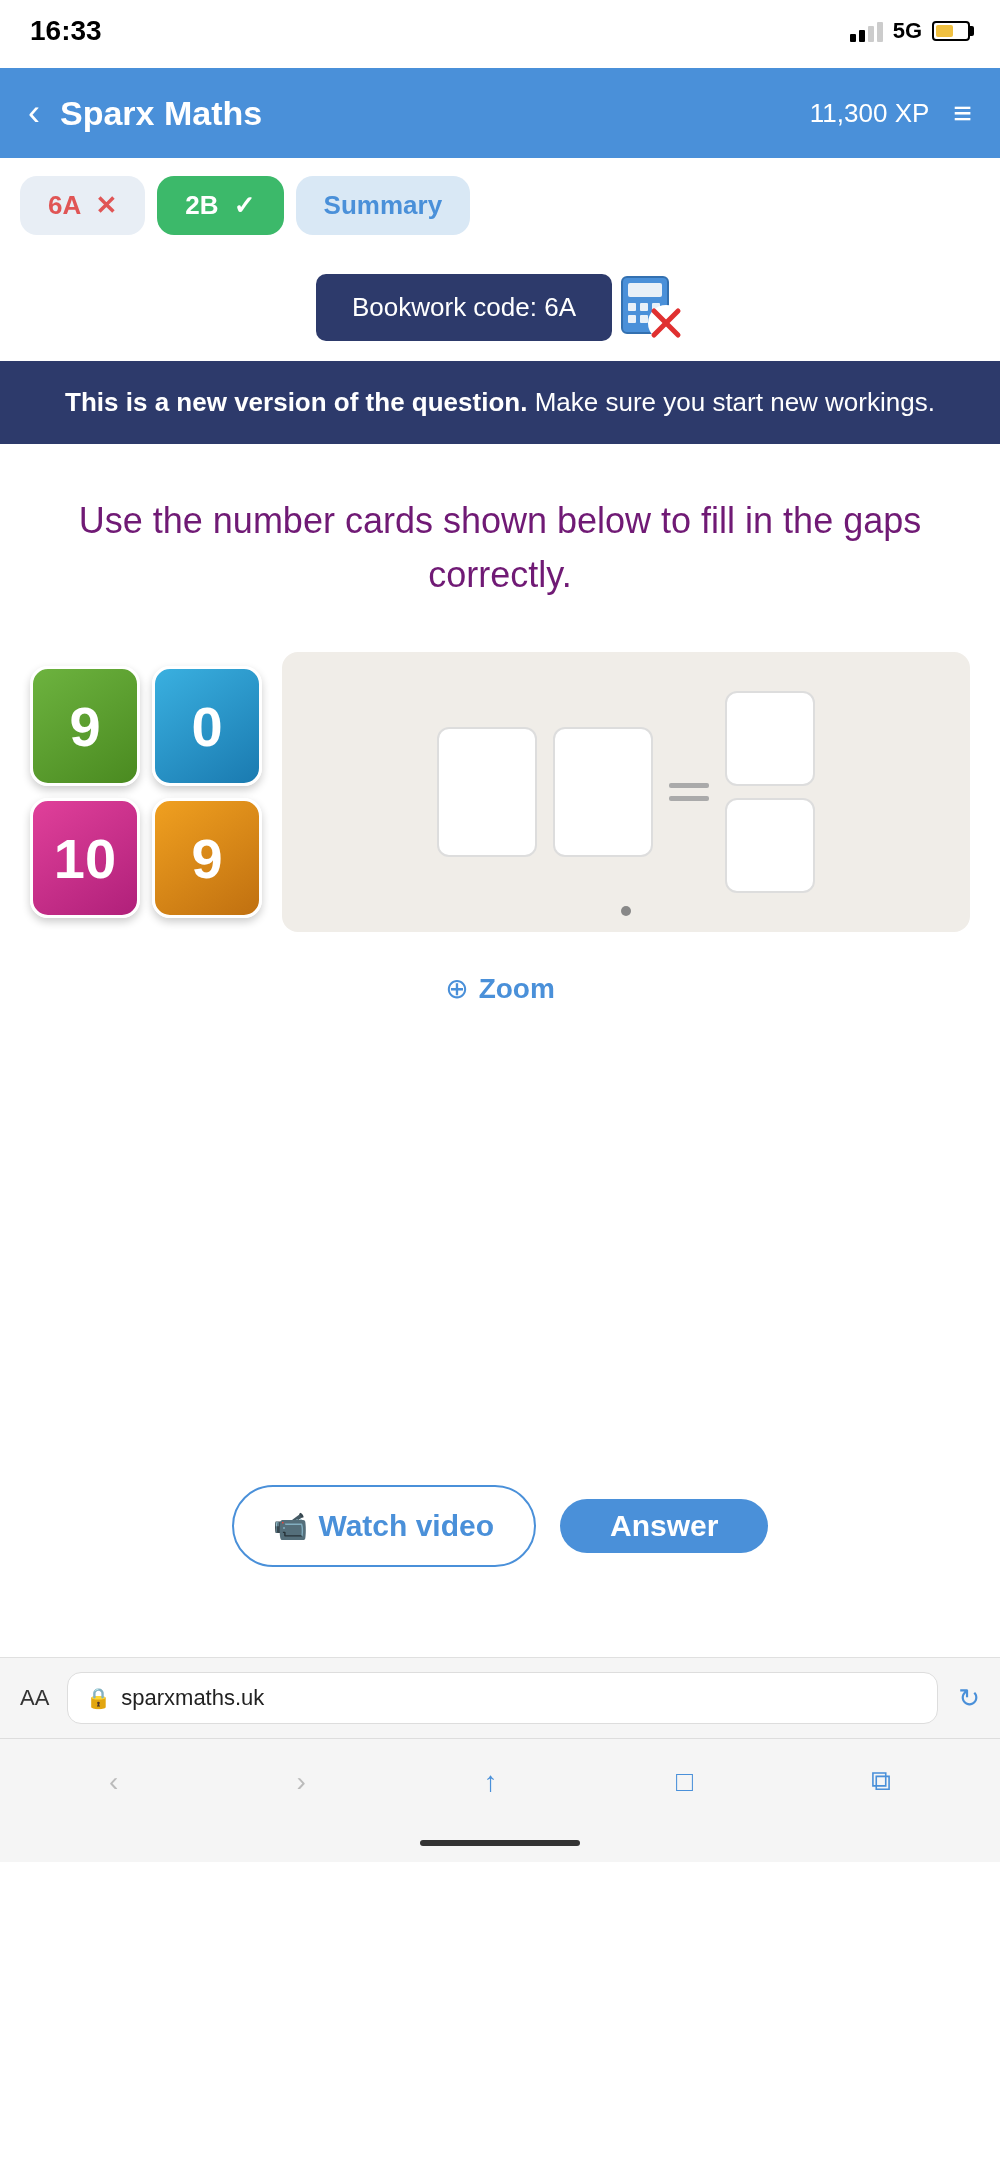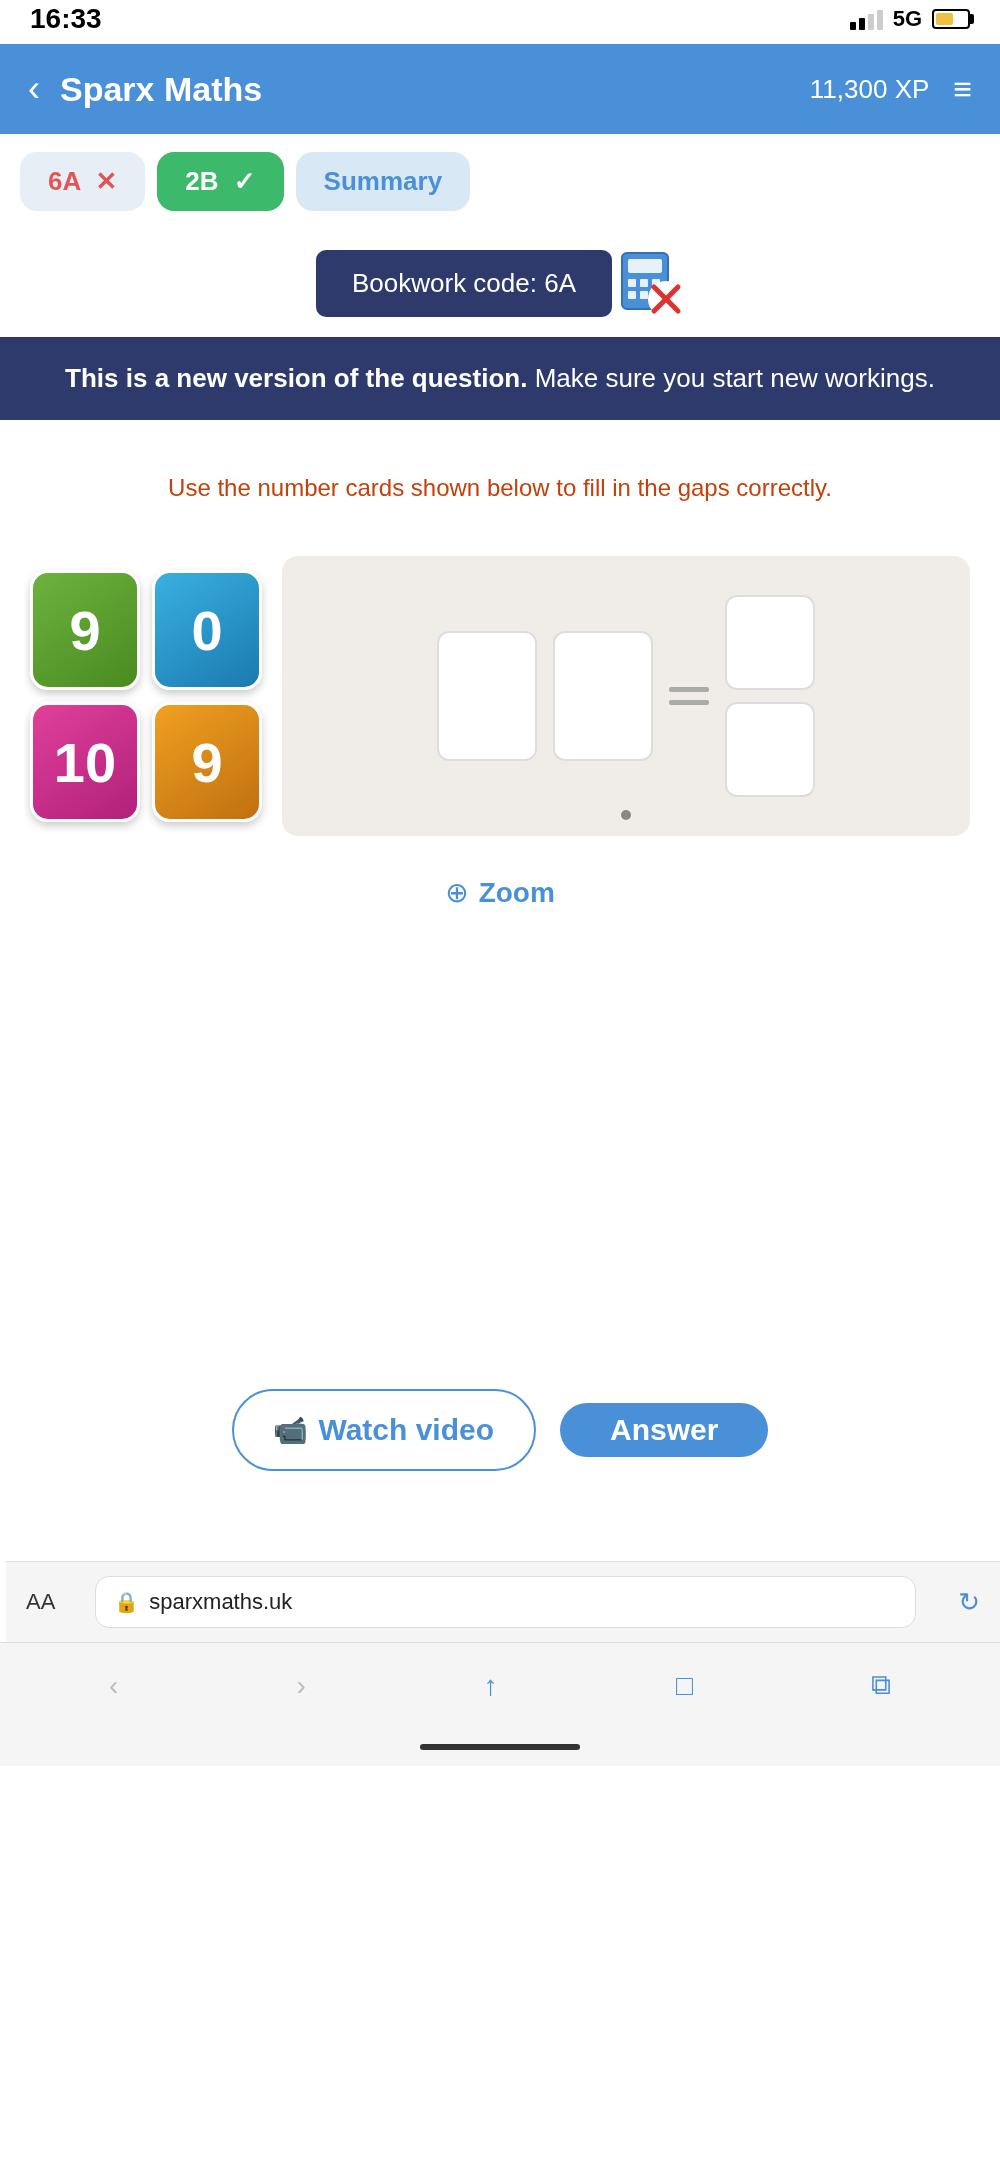--- a/index.html
+++ b/index.html
@@ -12,21 +12,21 @@
       overflow-x: hidden;
     }
 
     
     .status-bar {
       background: #fff;
       display: flex;
       justify-content: space-between;
       align-items: center;
       padding: 4px 30px 10px;
-      height: 44px;
+      height: 68px;
     }
     .status-time {
       font-size: 28px;
       font-weight: 600;
       color: #000;
     }
     .status-right {
       display: flex;
       align-items: center;
       gap: 10px;
@@ -189,22 +189,22 @@
       font-weight: 700;
       margin-top: 32px;
     }
 
     
     .question-area {
       padding: 50px 30px 30px;
       text-align: center;
     }
     .question-text {
-      font-size: 24px;
-      color: #c2410c;
+      font-size: 36px;
+      color: #701a75;
       line-height: 1.5;
     }
 
     
     .cards-puzzle-area {
       display: flex;
       align-items: center;
       padding: 20px 30px;
       gap: 20px;
     }
@@ -356,23 +356,22 @@
       cursor: pointer;
     }
 
     
     .browser-bar {
       background: #f5f5f5;
       border-top: 1px solid #e0e0e0;
       display: flex;
       align-items: center;
       padding: 14px 20px;
-      gap: 32px;
+      gap: 10px;
       margin-top: 60px;
-      margin-left: 6px;
     }
     .browser-aa {
       font-size: 22px;
       color: #333;
       font-weight: 500;
       margin-right: 8px;
     }
     .browser-url-bar {
       flex: 1;
       background: #fff;

